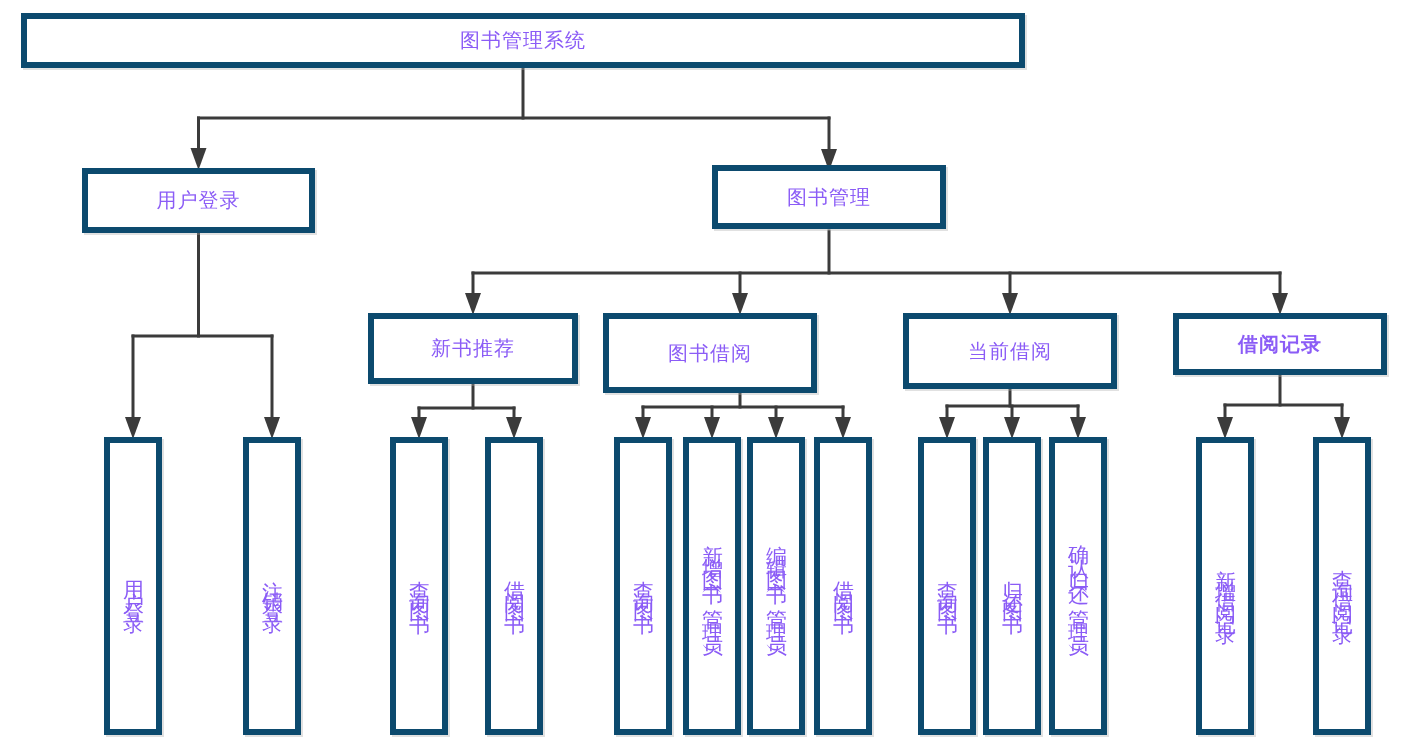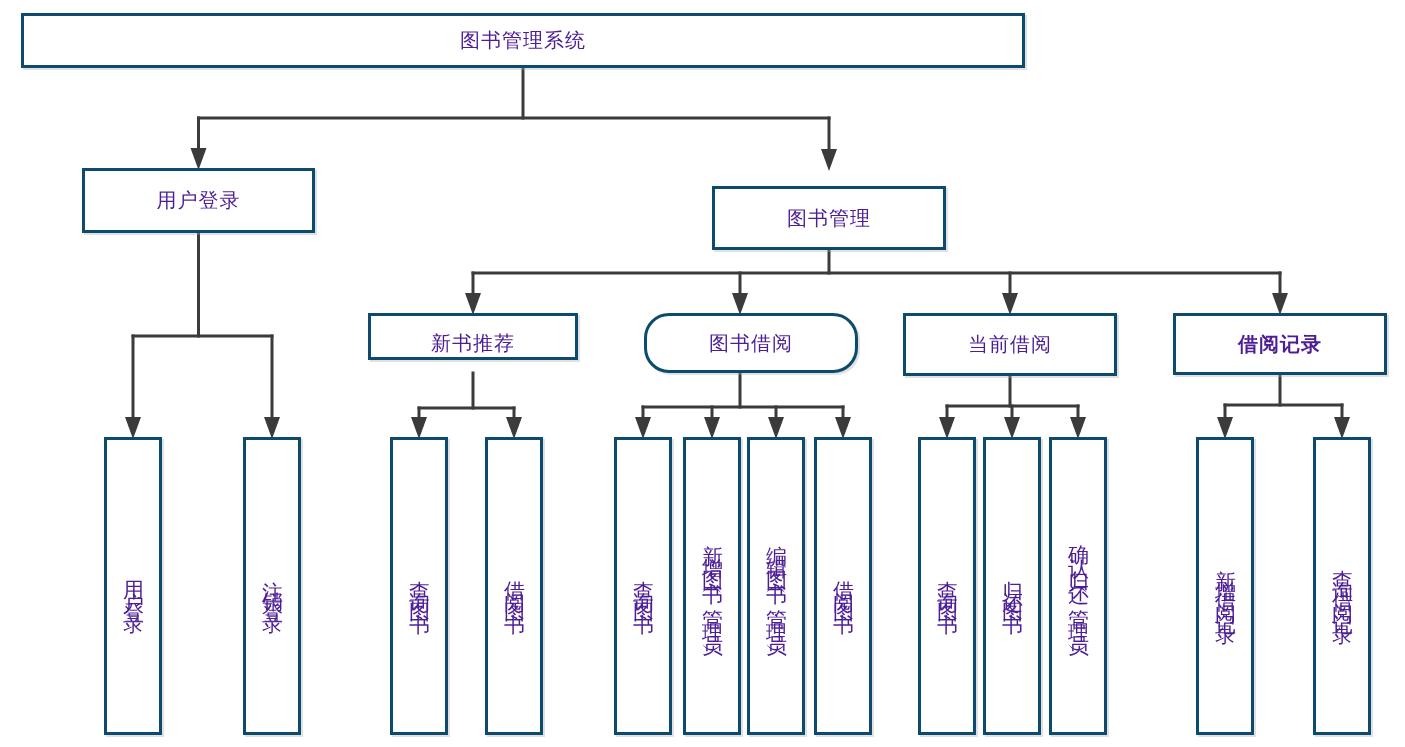--- a/index.html
+++ b/index.html
@@ -13,26 +13,26 @@
   }
   #edges-svg {
     position: absolute;
     left: 0; top: 0;
     width: 1405px; height: 747px;
   }
   .node {
     position: absolute;
     box-sizing: border-box;
     background: #ffffff;
-    border: 3px solid #0c4a6e;
+    border: 6px solid #0c4a6e;
     box-shadow: 2px 2px 0 rgba(170,170,170,0.35);
     display: flex;
     align-items: center;
     justify-content: center;
-    color: #4c1d95;
+    color: #8b5cf6;
   }
   .node.hbox span {
     font-size: 20px;
     letter-spacing: 1px;
     white-space: nowrap;
   }
   .node.vbox span {
     writing-mode: vertical-rl;
     font-size: 21px;
     letter-spacing: 11px;
@@ -111,30 +111,30 @@
       <line x1="1342" y1="405" x2="1342" y2="419" stroke="#3b3b3b" stroke-width="3" stroke-linecap="square"></line>
       <polygon points="1334,417 1350,417 1342,439" fill="#3b3b3b"></polygon>
     </svg>
   <div id="nodes">
       <div class="node hbox" style="left: 21px; top: 13px; width: 1004px; height: 55px;">
         <span>图书管理系统</span>
       </div>
       <div class="node hbox" style="left: 82px; top: 168px; width: 233px; height: 65px;">
         <span>用户登录</span>
       </div>
-      <div class="node hbox" style="left: 712px; top: 186px; width: 234px; height: 64px;">
+      <div class="node hbox" style="left: 712px; top: 165px; width: 234px; height: 64px;">
         <span>图书管理</span>
       </div>
-      <div class="node hbox" style="left: 368px; top: 313px; width: 210px; height: 47px; align-items: flex-end;">
+      <div class="node hbox" style="left: 368px; top: 313px; width: 210px; height: 71px;">
         <span>新书推荐</span>
       </div>
-      <div class="node hbox" style="left: 644px; top: 313px; width: 214px; height: 60px; border-radius: 25px;">
+      <div class="node hbox" style="left: 603px; top: 313px; width: 214px; height: 80px;">
         <span>图书借阅</span>
       </div>
-      <div class="node hbox" style="left: 903px; top: 313px; width: 214px; height: 63px;">
+      <div class="node hbox" style="left: 903px; top: 313px; width: 214px; height: 76px;">
         <span>当前借阅</span>
       </div>
       <div class="node hbox" style="left: 1173px; top: 313px; width: 214px; height: 62px; font-weight: bold;">
         <span>借阅记录</span>
       </div>
       <div class="node vbox" style="left: 104px; top: 437px; width: 58px; height: 298px;">
         <span>用户登录</span>
       </div>
       <div class="node vbox" style="left: 243px; top: 437px; width: 58px; height: 298px;">
         <span>注销登录</span>

